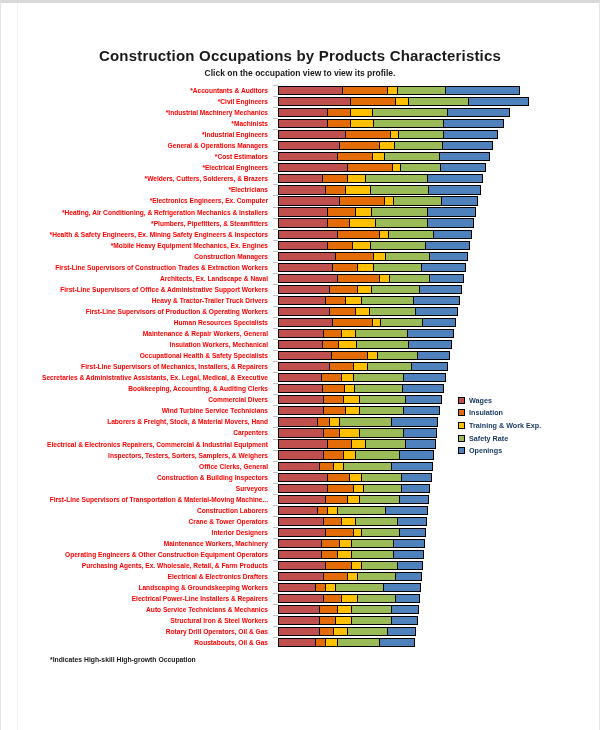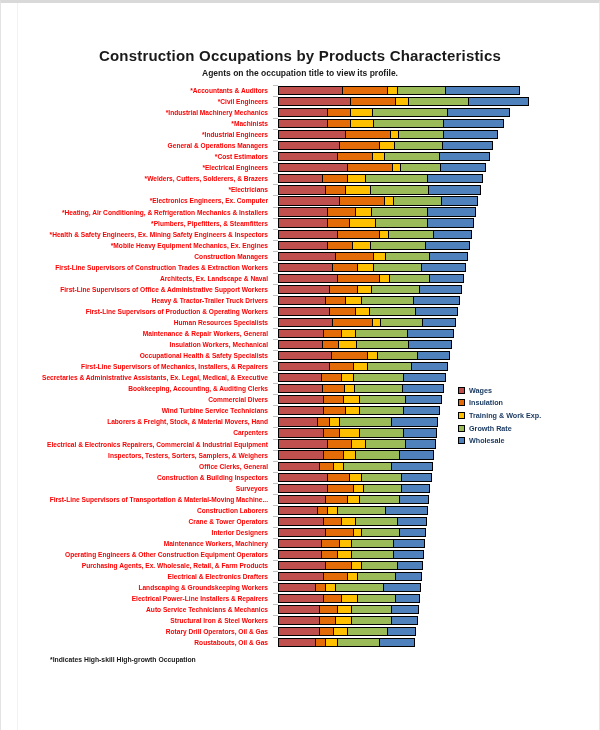--- a/index.html
+++ b/index.html
@@ -23,38 +23,38 @@
   .label {
     width:272px; text-align:right; padding-right:5px;
     font-size:6.6px; font-weight:bold; color:#ff0000;
     white-space:nowrap; overflow:visible; line-height:11px; cursor:pointer;
   }
   .tick { width:5px; height:100%; border-top:1px solid #bfbfbf; align-self:flex-start; }
   .bar { display:flex; height:9.2px; }
   .seg { height:100%; border:1px solid #000; border-left-width:0; }
   .seg:first-child { border-left-width:1px; }
   .legend {
-    position:absolute; left:457px; top:381px; background:transparent;
+    position:absolute; left:457px; top:391px; background:transparent;
   }
   .legend-item { display:flex; align-items:center; height:12.6px; }
   .legend-swatch { width:7px; height:7px; border:1px solid #000; margin-right:4px; flex:0 0 auto; }
   .legend-label { font-size:7.2px; font-weight:bold; color:#17375e; white-space:nowrap; }
   .footnote {
     position:absolute; left:49px; top:653px;
     font-size:6.8px; font-weight:bold; color:#1a1a1a;
   }
 </style>
 </head>
 <body>
 
 <div class="page">
   <div class="inner-edge"></div>
 
   <div class="title">Construction Occupations by Products Characteristics</div>
-  <div class="subtitle">Agents on the occupation title to view its profile.</div>
+  <div class="subtitle">Click on the occupation view to view its profile.</div>
 
   <div class="chart" id="chart-rows">
       <div class="row">
         <div class="label">*Accountants &amp; Auditors</div>
         <div class="tick"></div>
         <div class="bar">
           <div class="seg" style="width: 65px; background: rgb(192, 80, 77);"></div>
           <div class="seg" style="width: 45px; background: rgb(227, 108, 9);"></div>
           <div class="seg" style="width: 10px; background: rgb(255, 192, 0);"></div>
           <div class="seg" style="width: 48px; background: rgb(155, 187, 89);"></div>
@@ -621,22 +621,22 @@
       <div class="legend-item">
         <div class="legend-swatch" style="background: rgb(227, 108, 9);"></div>
         <div class="legend-label">Insulation</div>
       </div>
       <div class="legend-item">
         <div class="legend-swatch" style="background: rgb(255, 192, 0);"></div>
         <div class="legend-label">Training &amp; Work Exp.</div>
       </div>
       <div class="legend-item">
         <div class="legend-swatch" style="background: rgb(155, 187, 89);"></div>
-        <div class="legend-label">Growth Rate</div>
+        <div class="legend-label">Safety Rate</div>
       </div>
       <div class="legend-item">
         <div class="legend-swatch" style="background: rgb(79, 129, 189);"></div>
-        <div class="legend-label">Wholesale</div>
+        <div class="legend-label">Openings</div>
       </div>
     </div>
 
   <div class="footnote">*Indicates High-skill High-growth Occupation</div>
 </div>
 
 </body></html>

